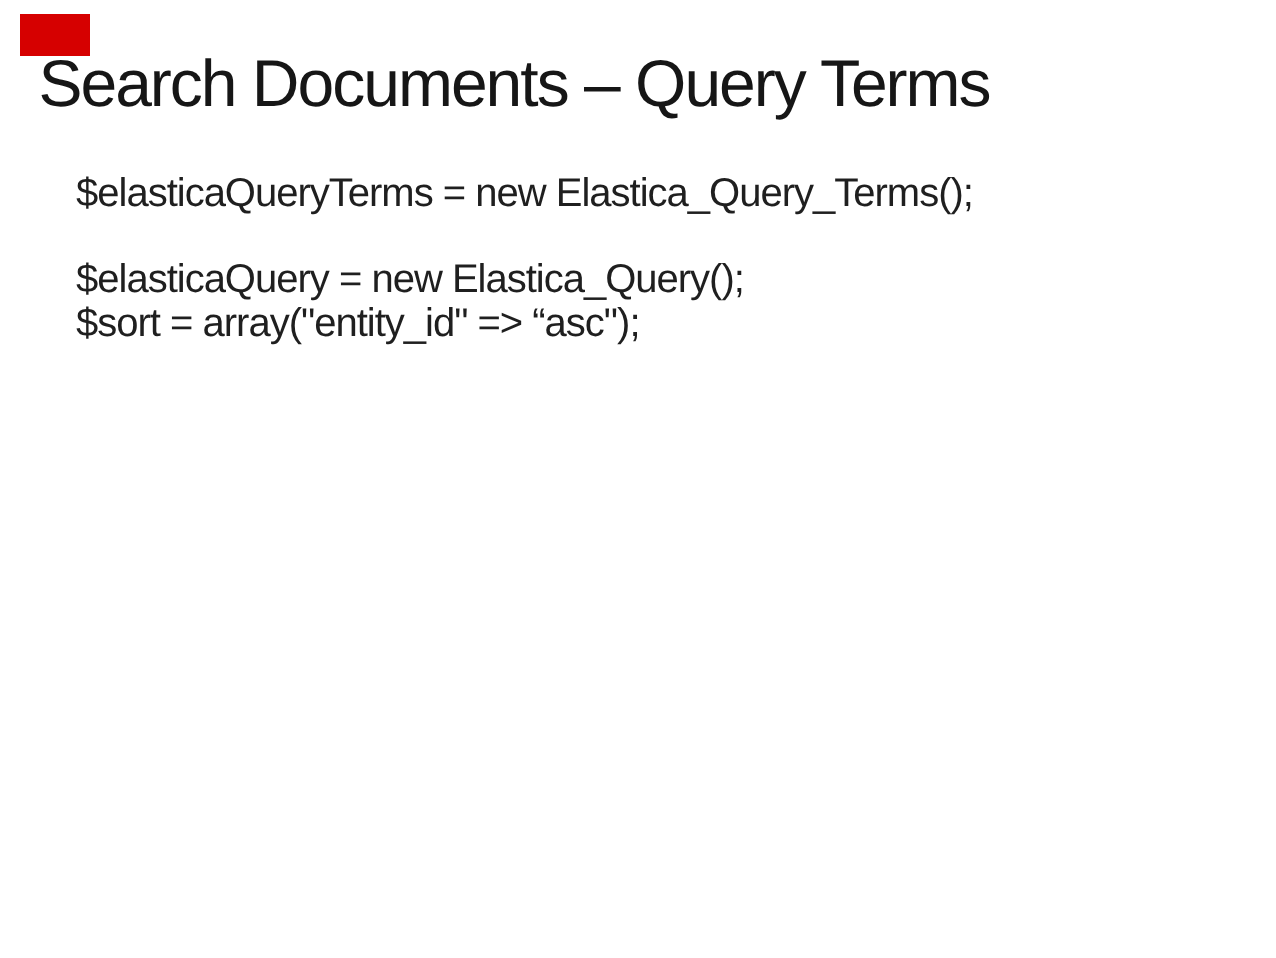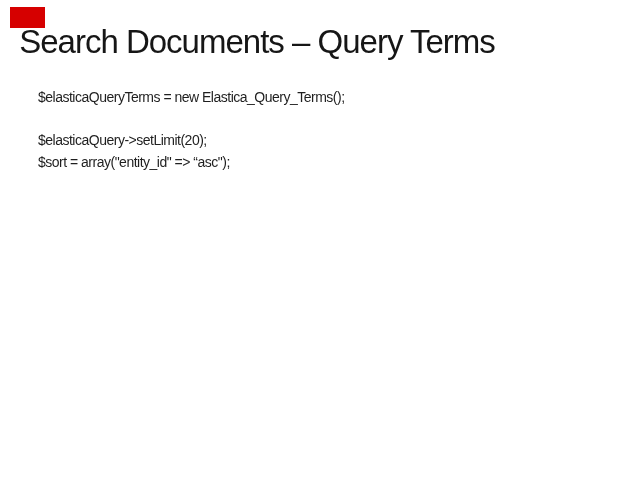--- a/index.html
+++ b/index.html
@@ -28,21 +28,21 @@
     line-height: 40px;
     text-align: center;
     font-size: 33px;
     font-weight: 400;
     color: #161616;
     letter-spacing: -1px;
     white-space: nowrap;
   }
   .code {
     margin: 24px 0 0 38px;
-    font-size: 14px;
+    font-size: 20px;
     line-height: 22px;
     color: #1f1f1f;
     letter-spacing: -0.5px;
   }
   .code .block {
     margin: 0 0 21px 0;
   }
   .code-line {
     white-space: nowrap;
   }
@@ -62,19 +62,19 @@
 
     <div class="block">
       <div class="code-line">$elasticaQueryTerms = new Elastica_Query_Terms();</div>
     </div>
 
 
     <div class="block">
     </div>
 
     <div class="block">
-      <div class="code-line">$elasticaQuery-&gt;setLimit(20);</div>
+      <div class="code-line">$elasticaQuery = new Elastica_Query();</div>
       <div class="code-line">$sort = array("entity_id" =&gt; “asc");</div>
     </div>
 
 
   </div>
 </div>
 
 </body></html>

